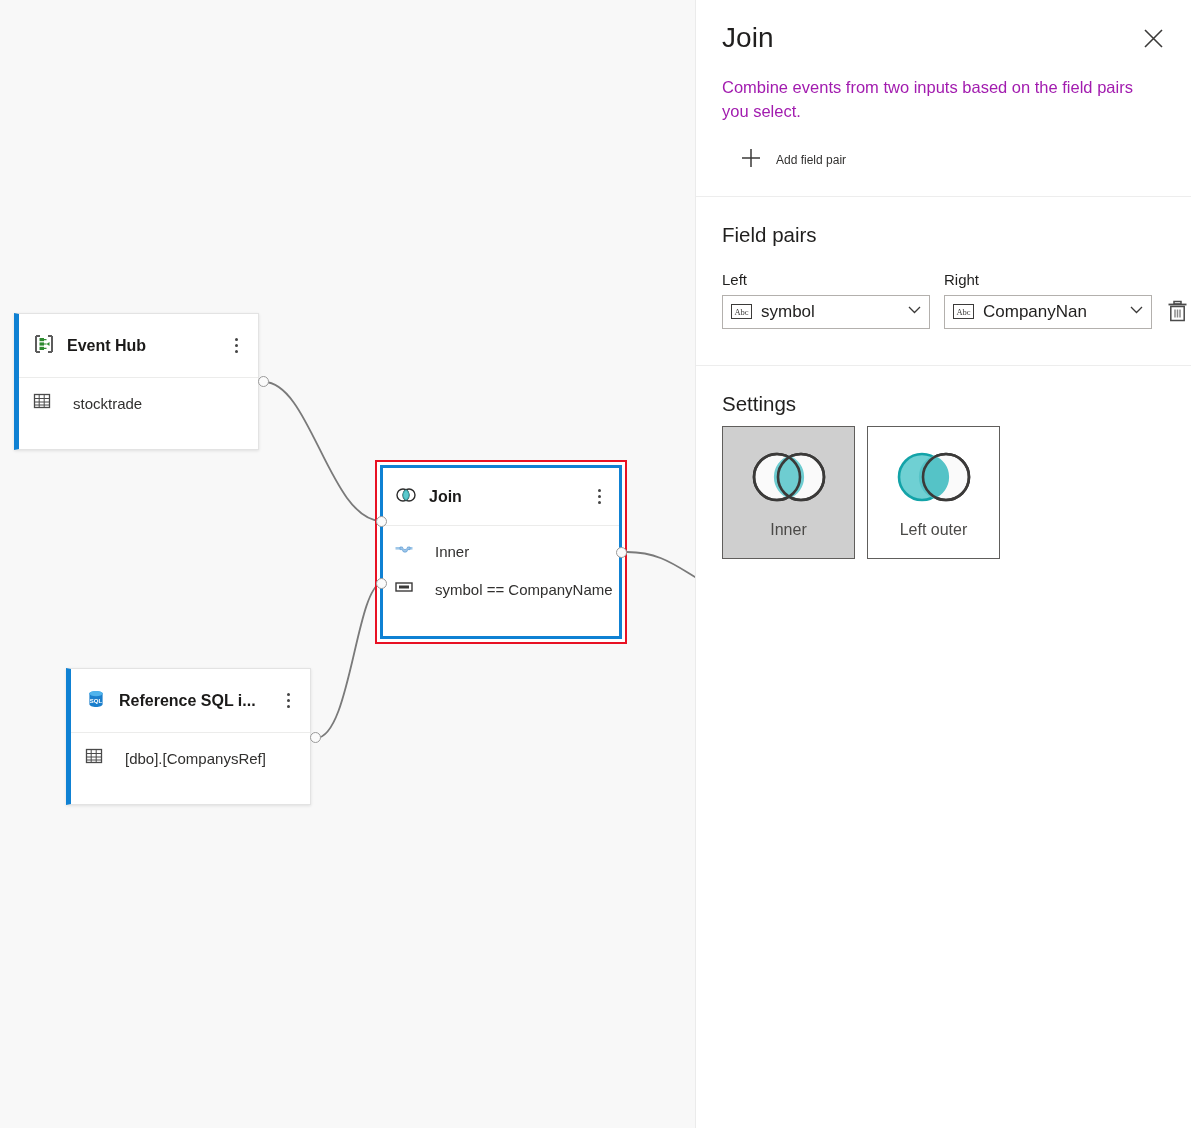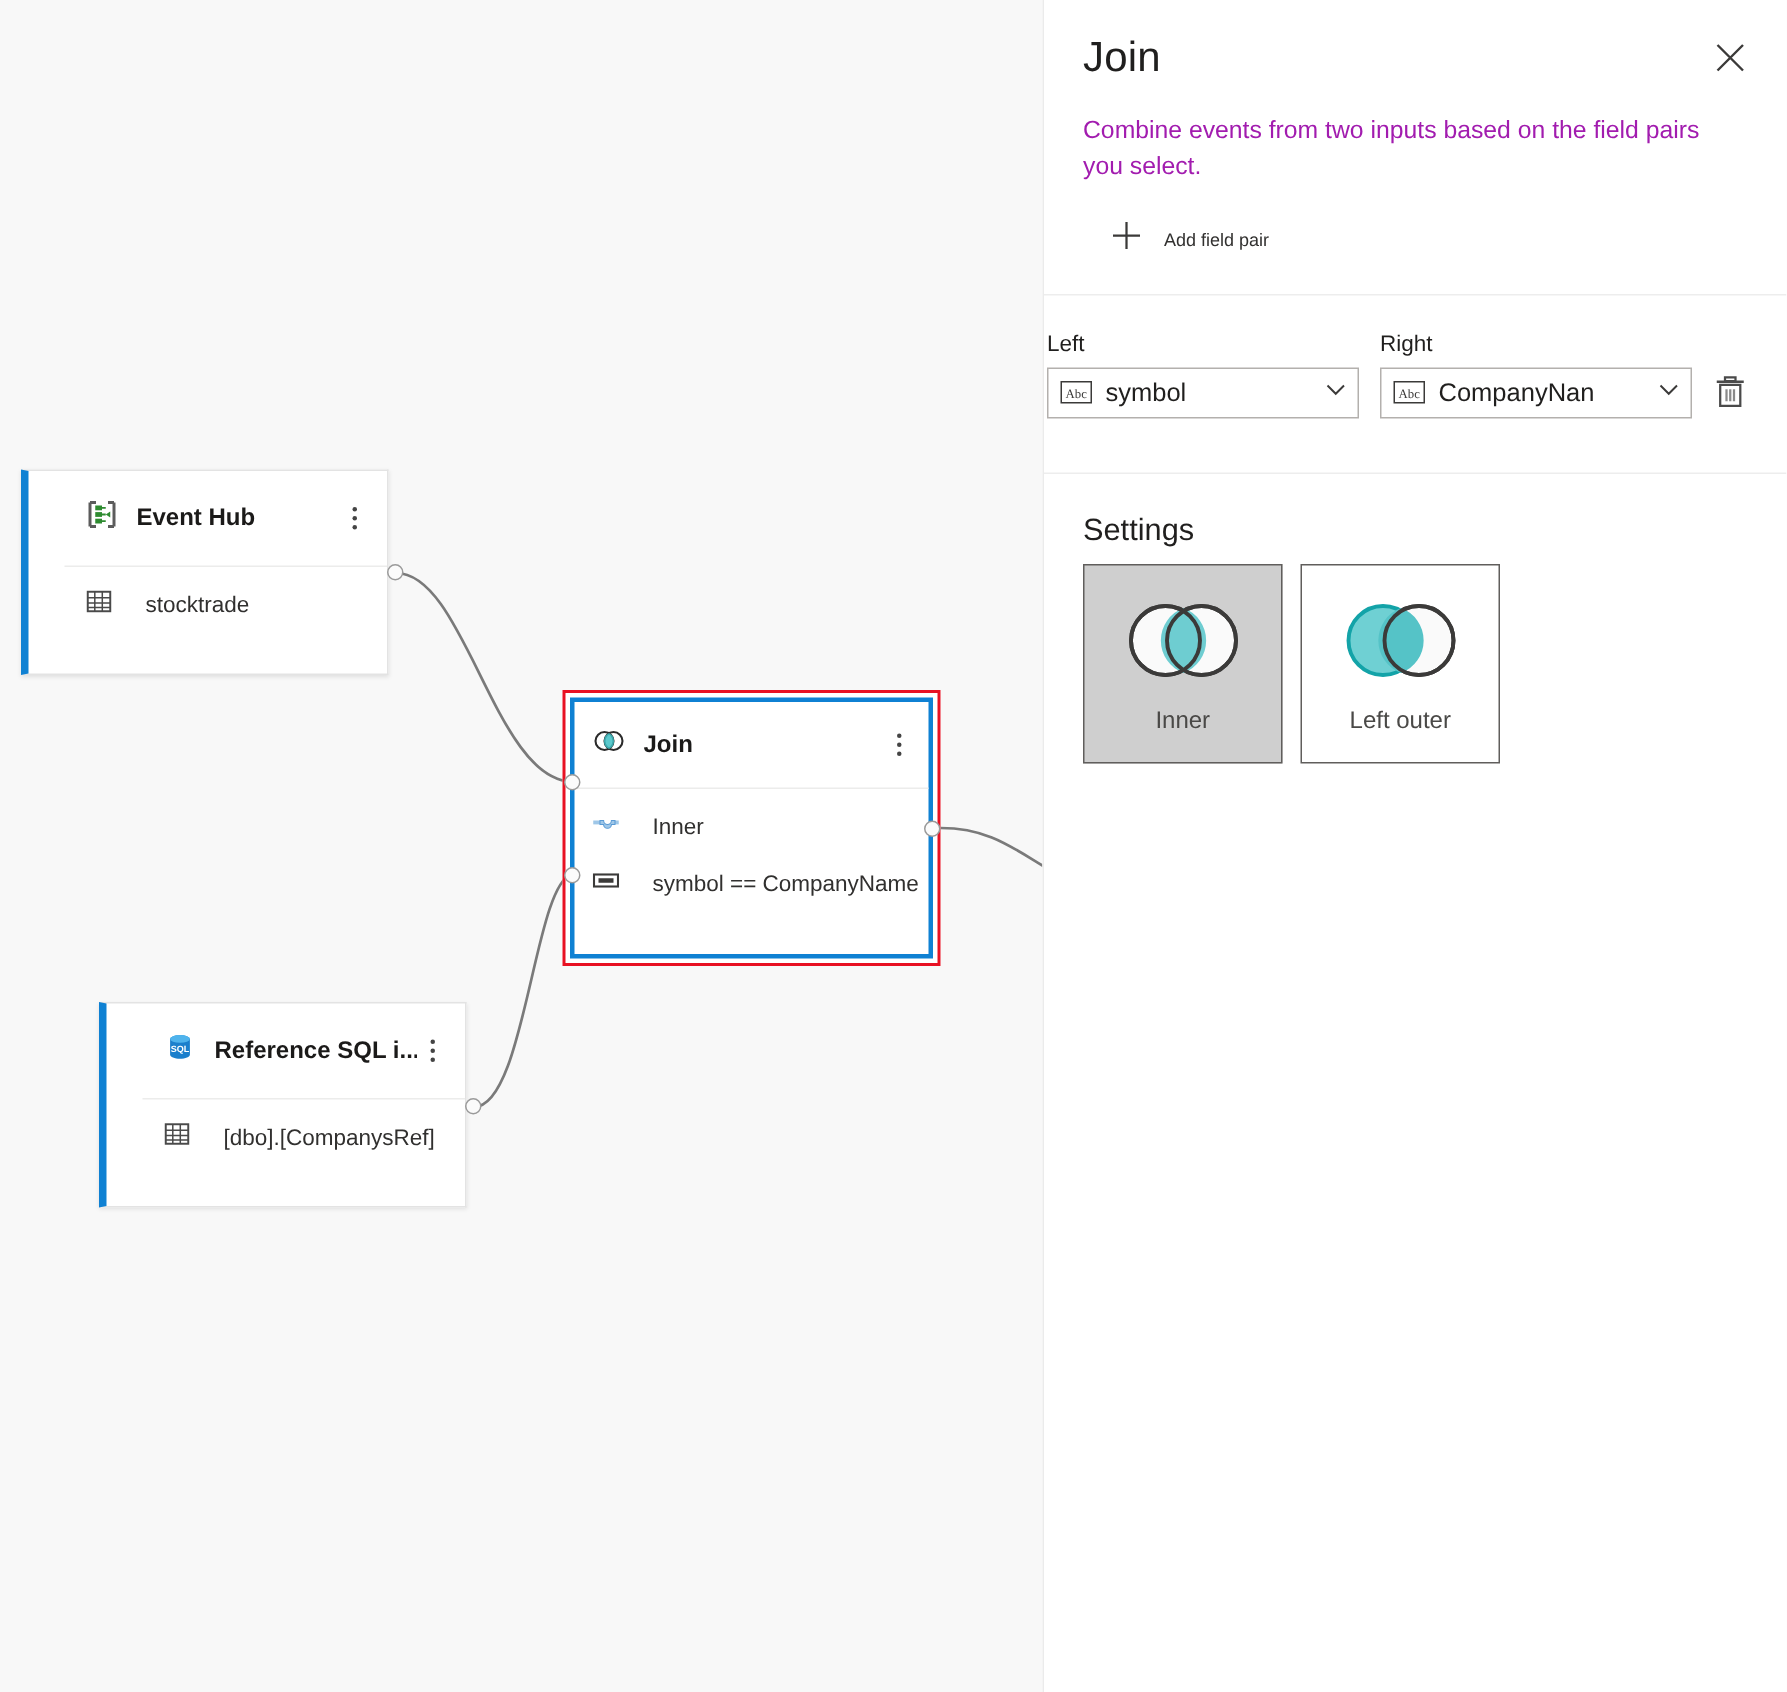--- a/index.html
+++ b/index.html
@@ -20,21 +20,20 @@
   }
   #edges { position: absolute; left: 0; top: 0; width: 695px; height: 1128px; }
 
   
   .node {
     position: absolute;
     background: #ffffff;
     border: 1px solid #e3e3e3;
     border-left: 5px solid #0f81d3;
     box-shadow: 0 1px 3px rgba(0,0,0,0.10);
-    padding-left: 24px;
   }
   .node-header {
     display: flex; align-items: center;
     height: 64px;
     padding: 0 12px 0 14px;
     border-bottom: 1px solid #ececeb;
   }
   .node-title {
     font-size: 16px; font-weight: bold; color: #1b1a19;
     margin-left: 12px; white-space: nowrap; overflow: hidden;
@@ -299,22 +298,23 @@
             <path d="M11,2 V20 M2,11 H20" stroke="#3b3a39" stroke-width="1.5"></path>
           </svg>
         </span>
         <span class="lbl">Add field pair</span>
       </div>
     </div>
 
     <div class="divider" style="margin-top:22px;"></div>
 
     <div class="panel-pad">
-
-      <div class="fp-row" style="margin-top:0;justify-content:flex-end;">
+      <h2 class="sec-title">Field pairs</h2>
+
+      <div class="fp-row" style="margin-top:0;">
         <div class="fp-col">
           <span class="field-label">Left</span>
           <div class="combo" id="combo-left">
             <span class="abc-ico">Abc</span>
             <span class="val">symbol</span>
             <span>
               <svg width="17" height="17" viewBox="0 0 17 17">
                 <path d="M3,6 L8.5,11.5 L14,6" stroke="#3b3a39" stroke-width="1.3" fill="none"></path>
               </svg>
             </span>

